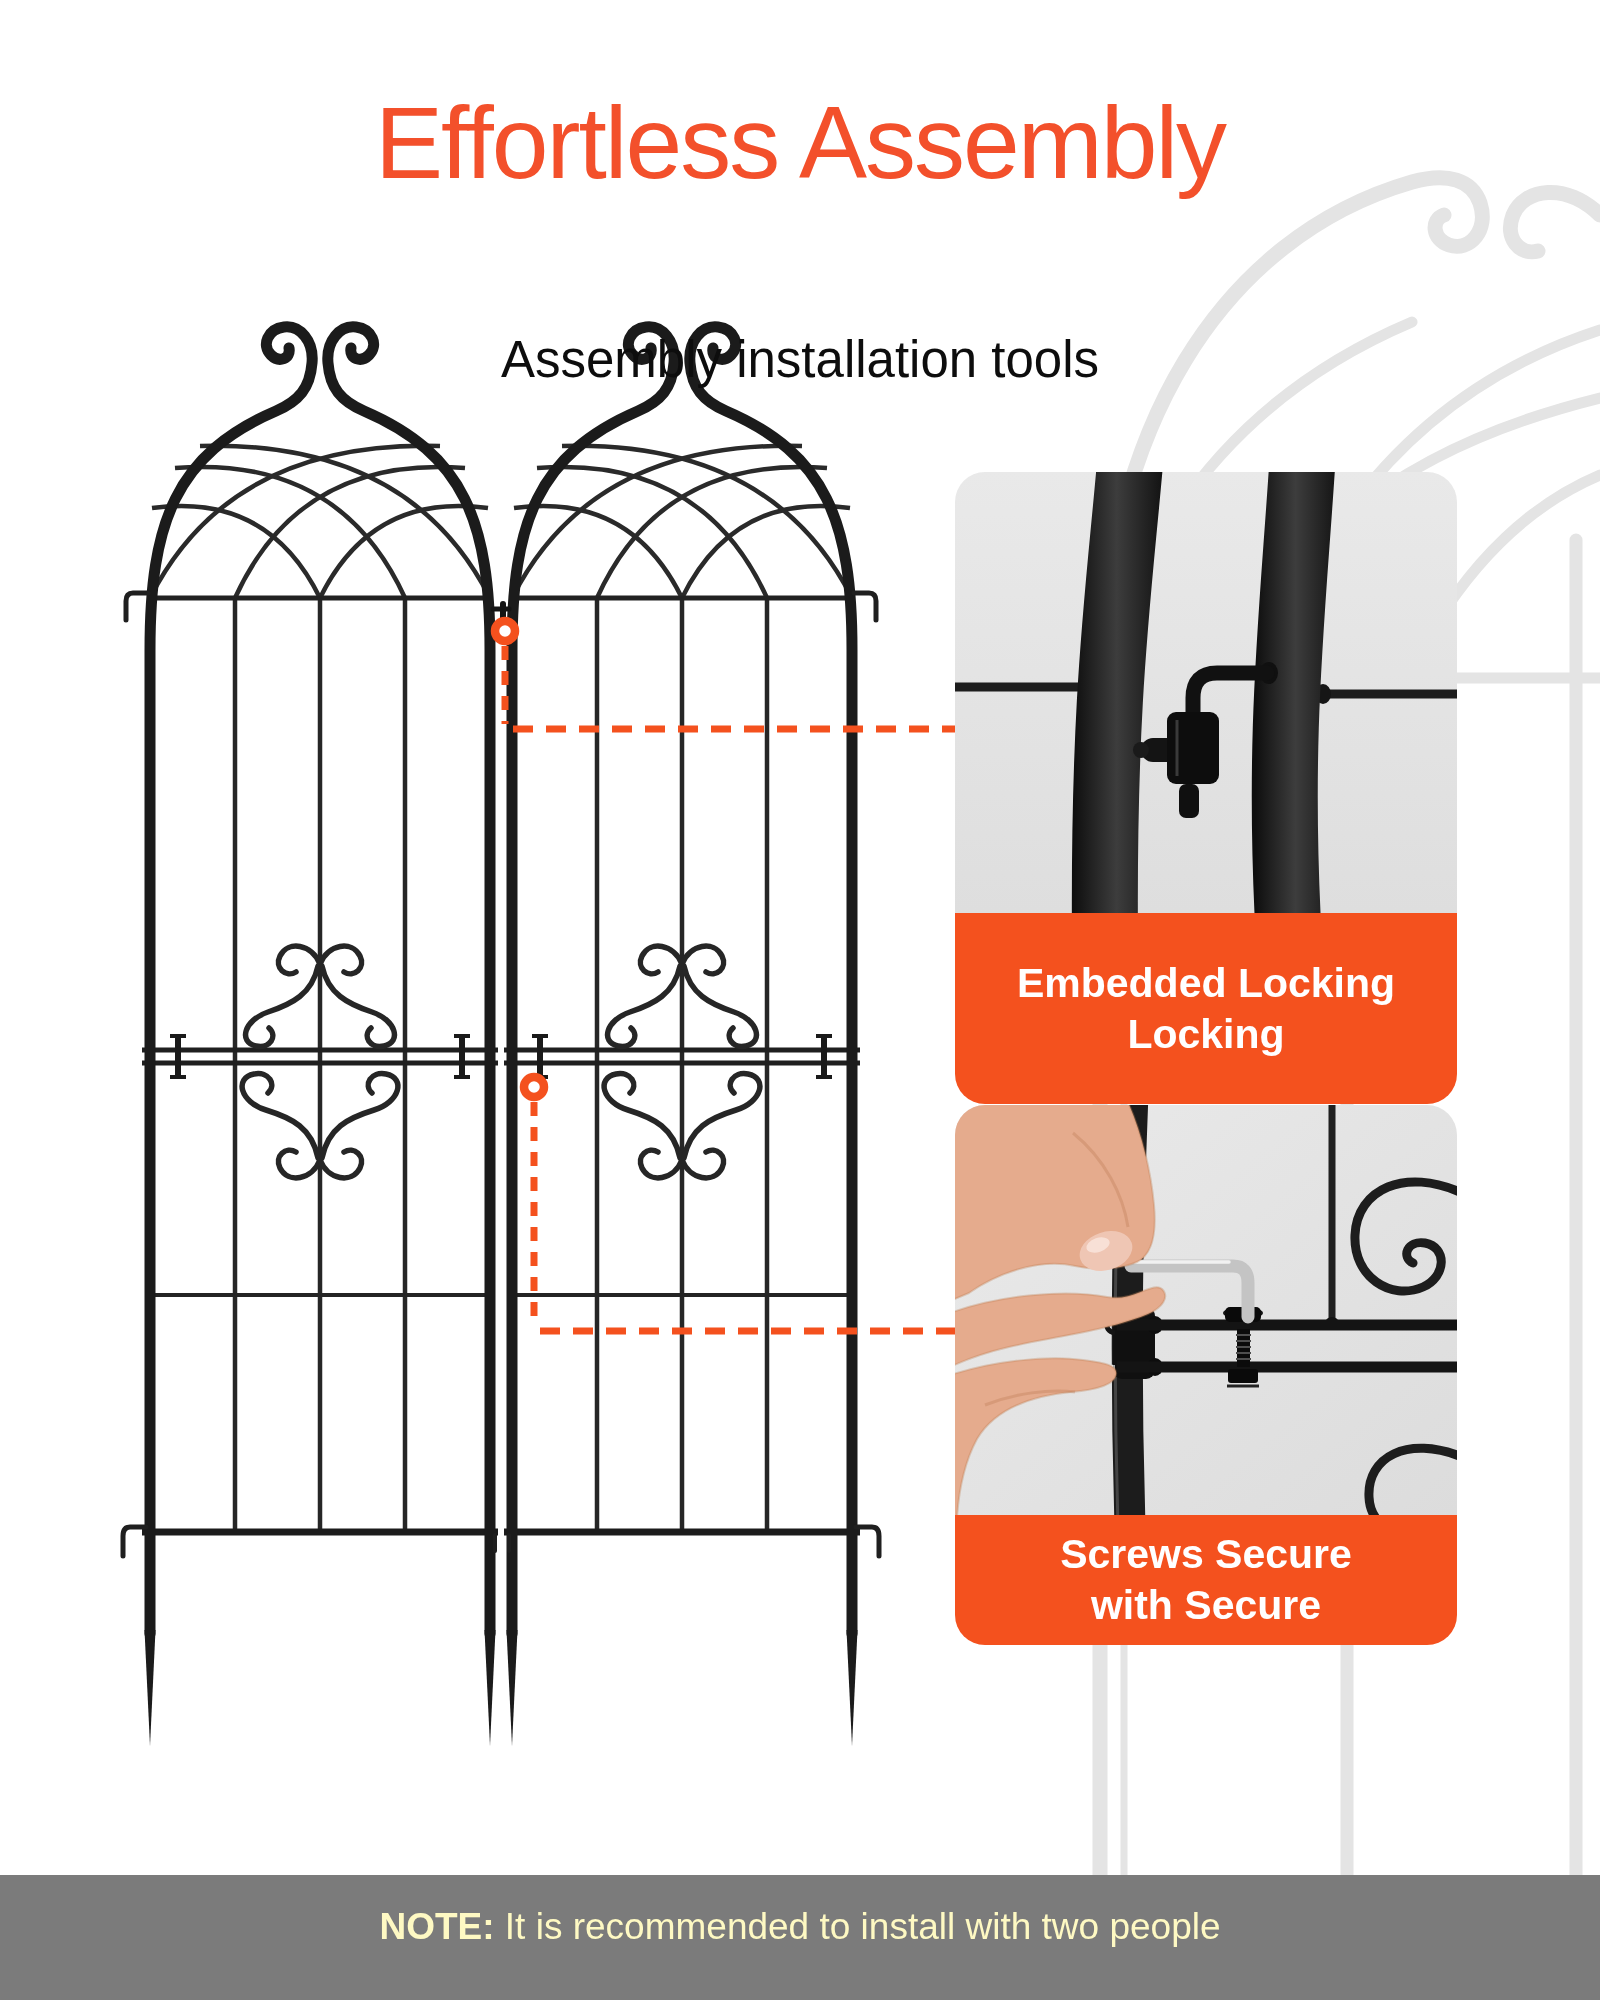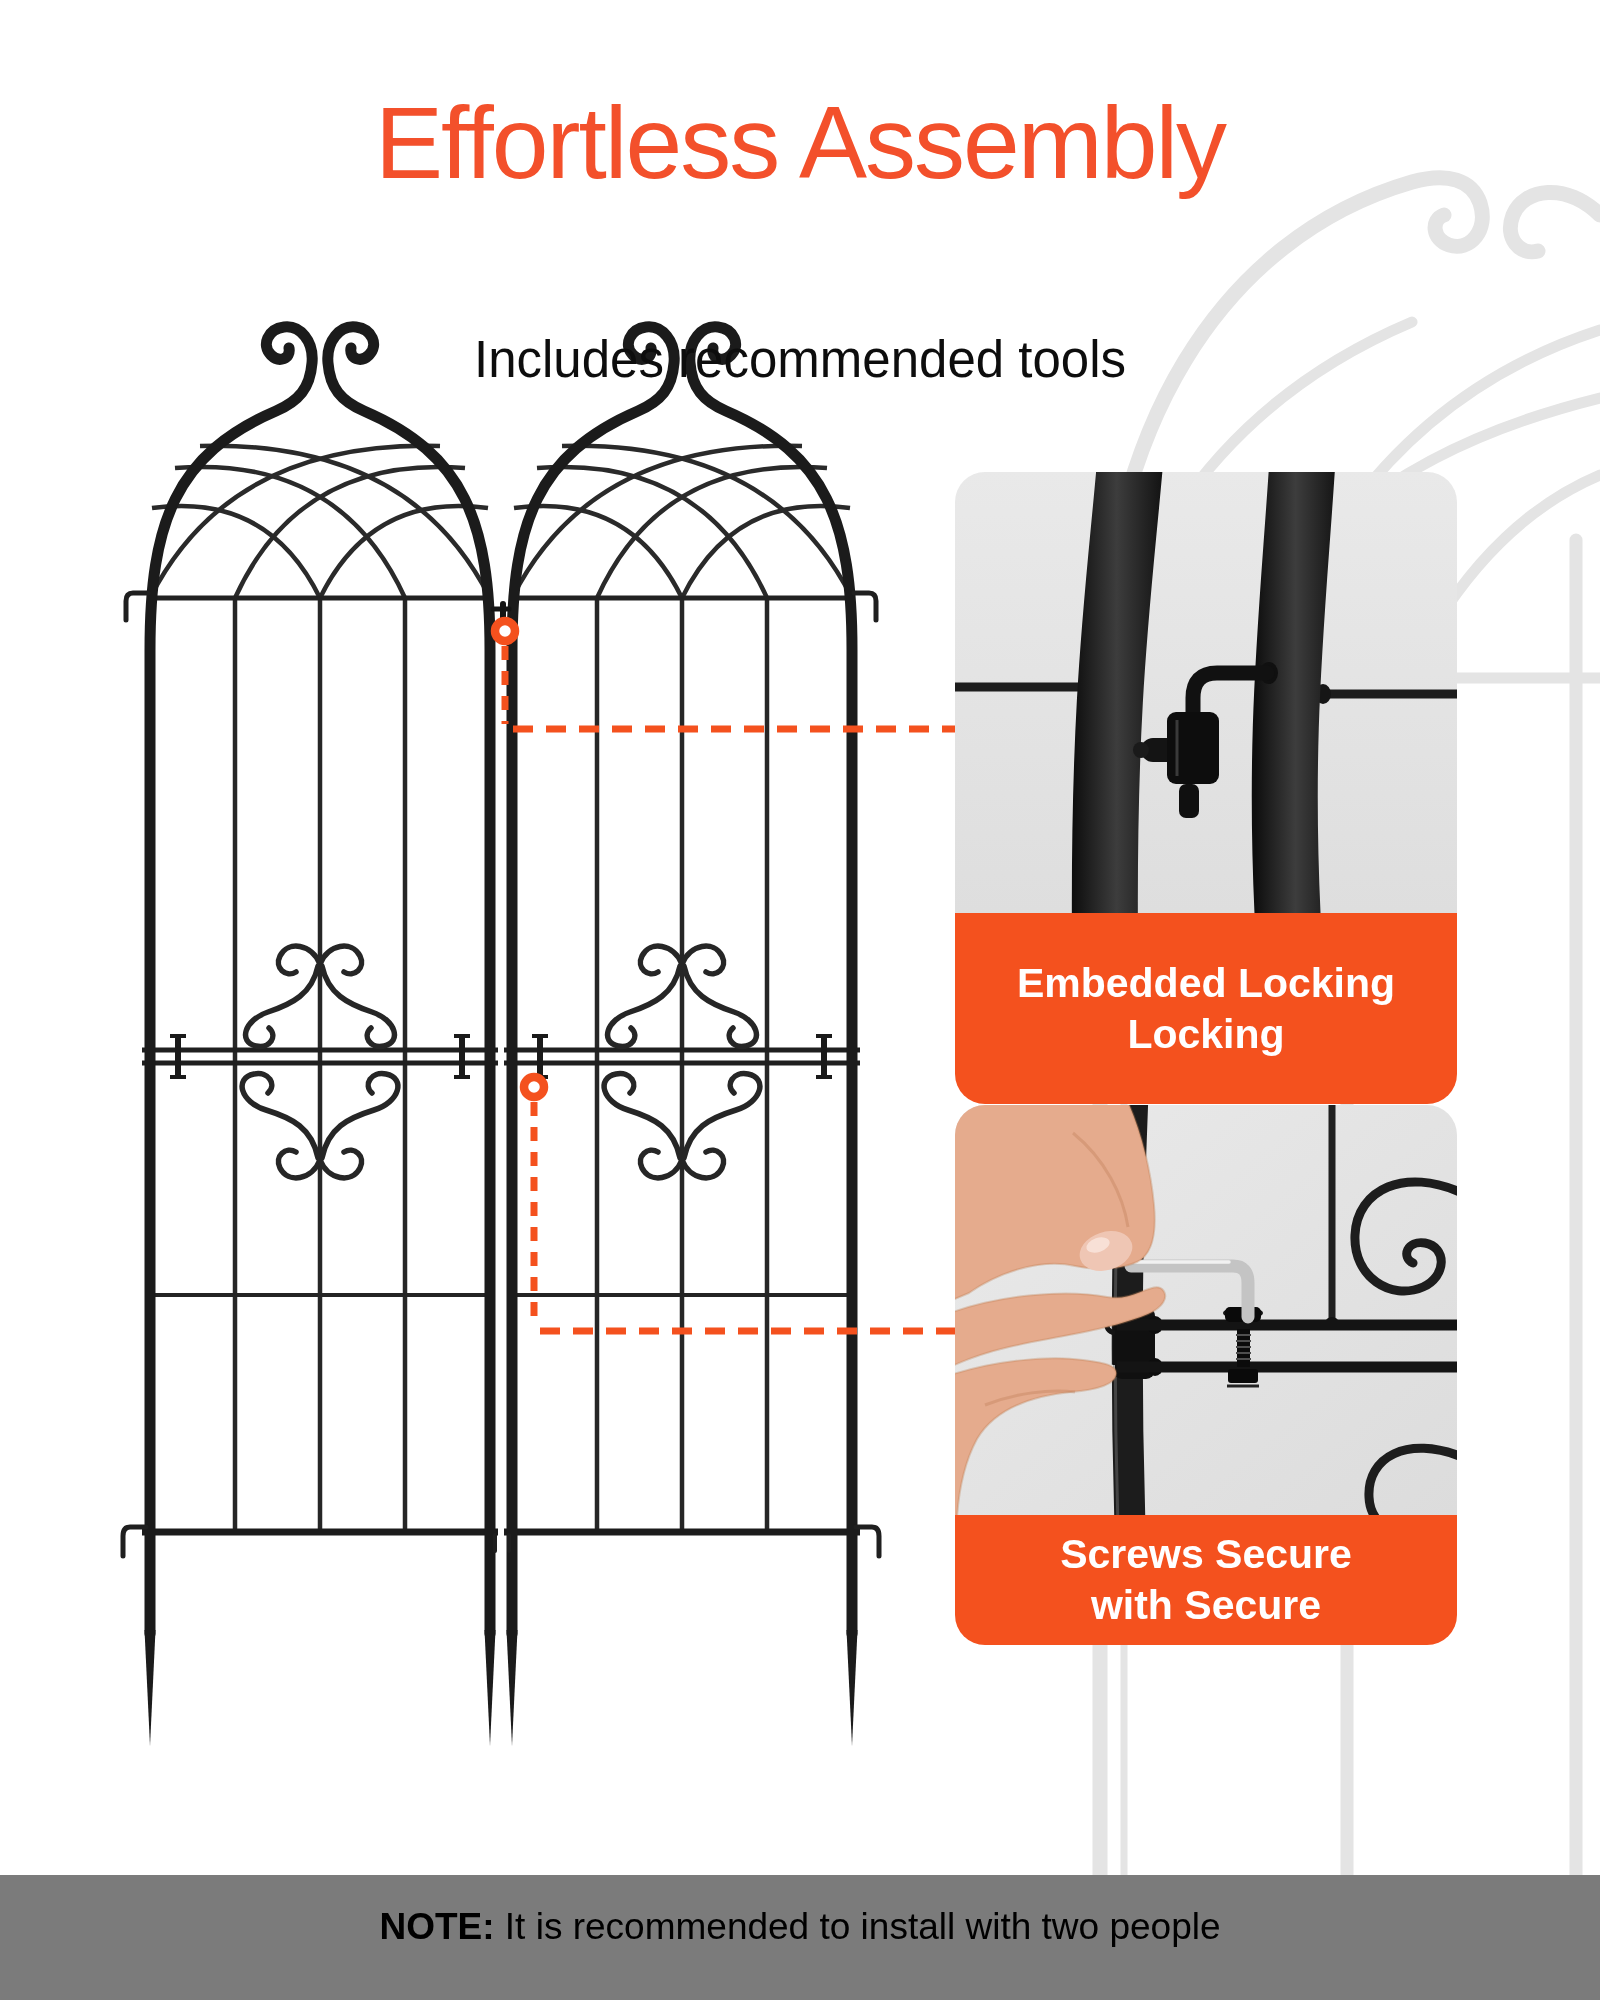--- a/index.html
+++ b/index.html
@@ -13,21 +13,21 @@
   .callout-card{position:absolute;left:955px;width:502px;border-radius:30px;overflow:hidden;
         display:flex;flex-direction:column;}
   .card-top{top:472px;height:632px;}
   .card-bottom{top:1105px;height:540px;}
   .callout-photo{flex:0 0 auto;display:block;}
   .callout-label{flex:1 1 auto;background:#F4511E;color:#fff;display:flex;flex-direction:column;
         align-items:center;justify-content:center;text-align:center;
         font-size:41px;font-weight:700;line-height:1.24;letter-spacing:0;}
   .note-bar{position:absolute;left:0;top:1875px;width:1600px;height:125px;background:#7B7B7B;
         display:flex;justify-content:center;align-items:flex-start;padding-top:30px;box-sizing:border-box;}
-  .note-text{color:#000000;font-size:37px;font-weight:400;line-height:1.2;}
+  .note-text{color:#fef9c3;font-size:37px;font-weight:400;line-height:1.2;}
   .note-text .prefix{font-weight:700;}
 </style>
 </head>
 <body>
 
 <div class="page">
 
   <svg class="art" viewBox="0 0 1600 2000" xmlns="http://www.w3.org/2000/svg">
 
     <g stroke="#E4E4E4" fill="none" stroke-linecap="round">
@@ -128,21 +128,21 @@
       <path d="M 505,646 V 724" stroke-width="7" stroke-dasharray="14 11"></path>
       <path d="M 513,729 H 958" stroke-width="7" stroke-dasharray="20 13"></path>
       <path d="M 534,1102 V 1326" stroke-width="7" stroke-dasharray="14 11"></path>
       <path d="M 540,1331 H 958" stroke-width="7" stroke-dasharray="20 13"></path>
     </g>
     <circle cx="505" cy="631" r="10" fill="#ffffff" stroke="#F4511E" stroke-width="8.5"></circle>
     <circle cx="534" cy="1087" r="10" fill="#ffffff" stroke="#F4511E" stroke-width="8.5"></circle>
   </svg>
 
   <div class="page-title">Effortless Assembly</div>
-  <div class="page-subtitle">Includes recommended tools</div>
+  <div class="page-subtitle">Assembly installation tools</div>
 
   <div class="callout-card card-top">
     <svg class="callout-photo" width="502" height="441" viewBox="0 0 502 441" xmlns="http://www.w3.org/2000/svg">
       <defs>
         <linearGradient id="bgTop" x1="0" y1="0" x2="0" y2="1">
           <stop offset="0" stop-color="#E9E9E9"></stop>
             <stop offset="1" stop-color="#DEDEDE"></stop>
         </linearGradient>
         <linearGradient id="tubeL" gradientUnits="userSpaceOnUse" x1="118" y1="0" x2="215" y2="0">
           <stop offset="0" stop-color="#0e0e0e"></stop>

